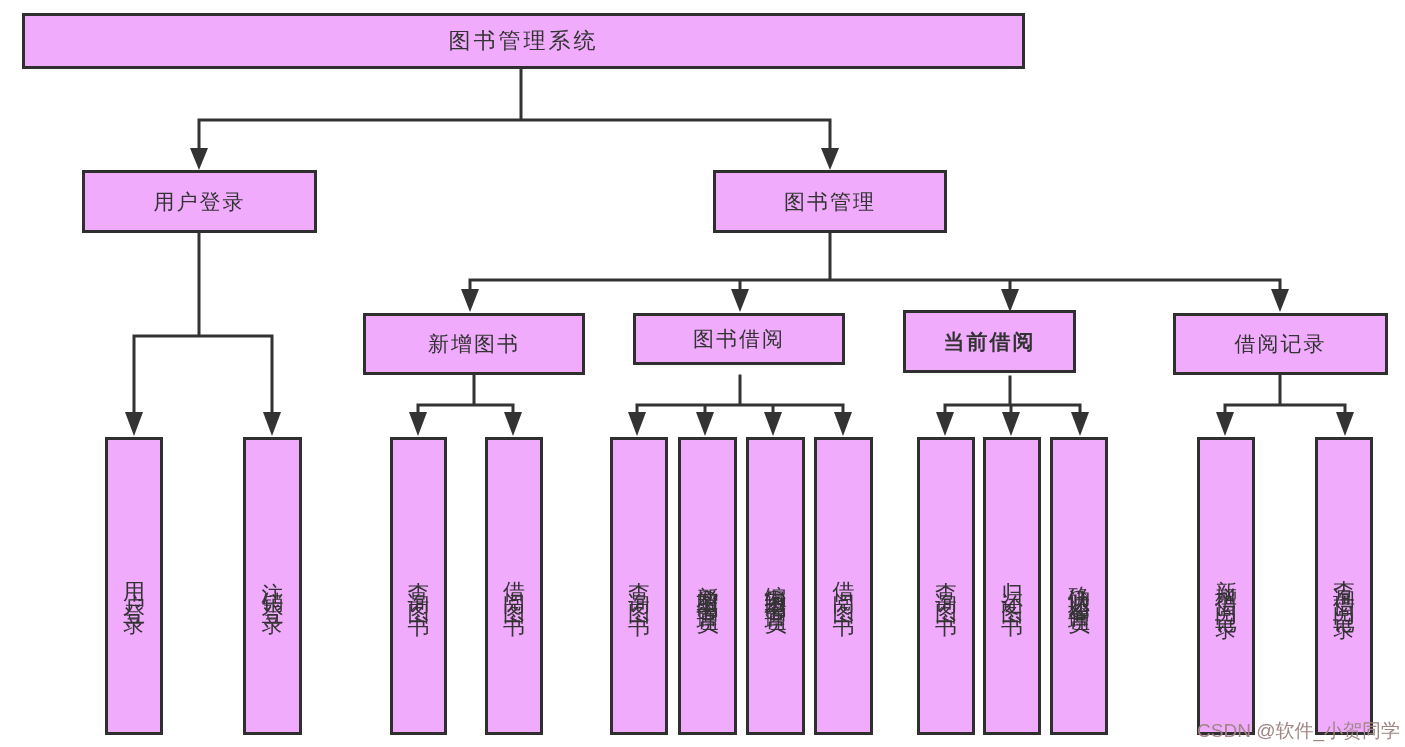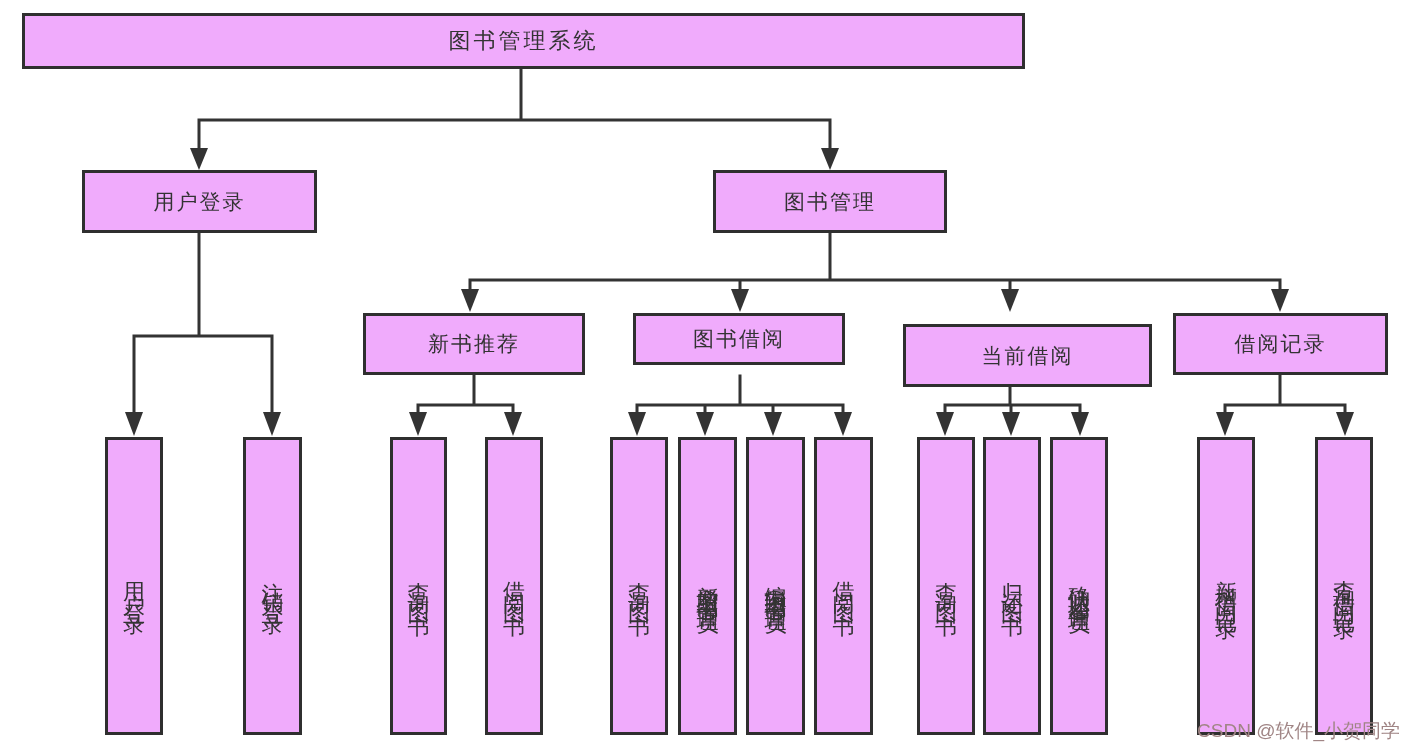--- a/index.html
+++ b/index.html
@@ -116,26 +116,26 @@
   </div>
 
   <div class="box" style="left:82px; top:170px; width:235px; height:63px;">
     <span class="h-label">用户登录</span>
   </div>
   <div class="box" style="left:713px; top:170px; width:234px; height:63px;">
     <span class="h-label">图书管理</span>
   </div>
 
   <div class="box" style="left:363px; top:313px; width:222px; height:62px;">
-    <span class="h-label">新书推荐</span>
+    <span class="h-label">新增图书</span>
   </div>
   <div class="box" style="left:633px; top:313px; width:212px; height:52px;">
     <span class="h-label">图书借阅</span>
   </div>
-  <div class="box" style="left:903px; top:324px; width:249px; height:63px;">
+  <div class="box" style="left:903px; top:310px; width:173px; height:63px;font-weight:bold;">
     <span class="h-label">当前借阅</span>
   </div>
   <div class="box" style="left:1173px; top:313px; width:215px; height:62px;">
     <span class="h-label">借阅记录</span>
   </div>
 
   <div class="box" style="left:105px; top:437px; width:58px; height:298px;">
     <span class="v-label v-short">用户登录</span>
   </div>
   <div class="box" style="left:243px; top:437px; width:59px; height:298px;">

